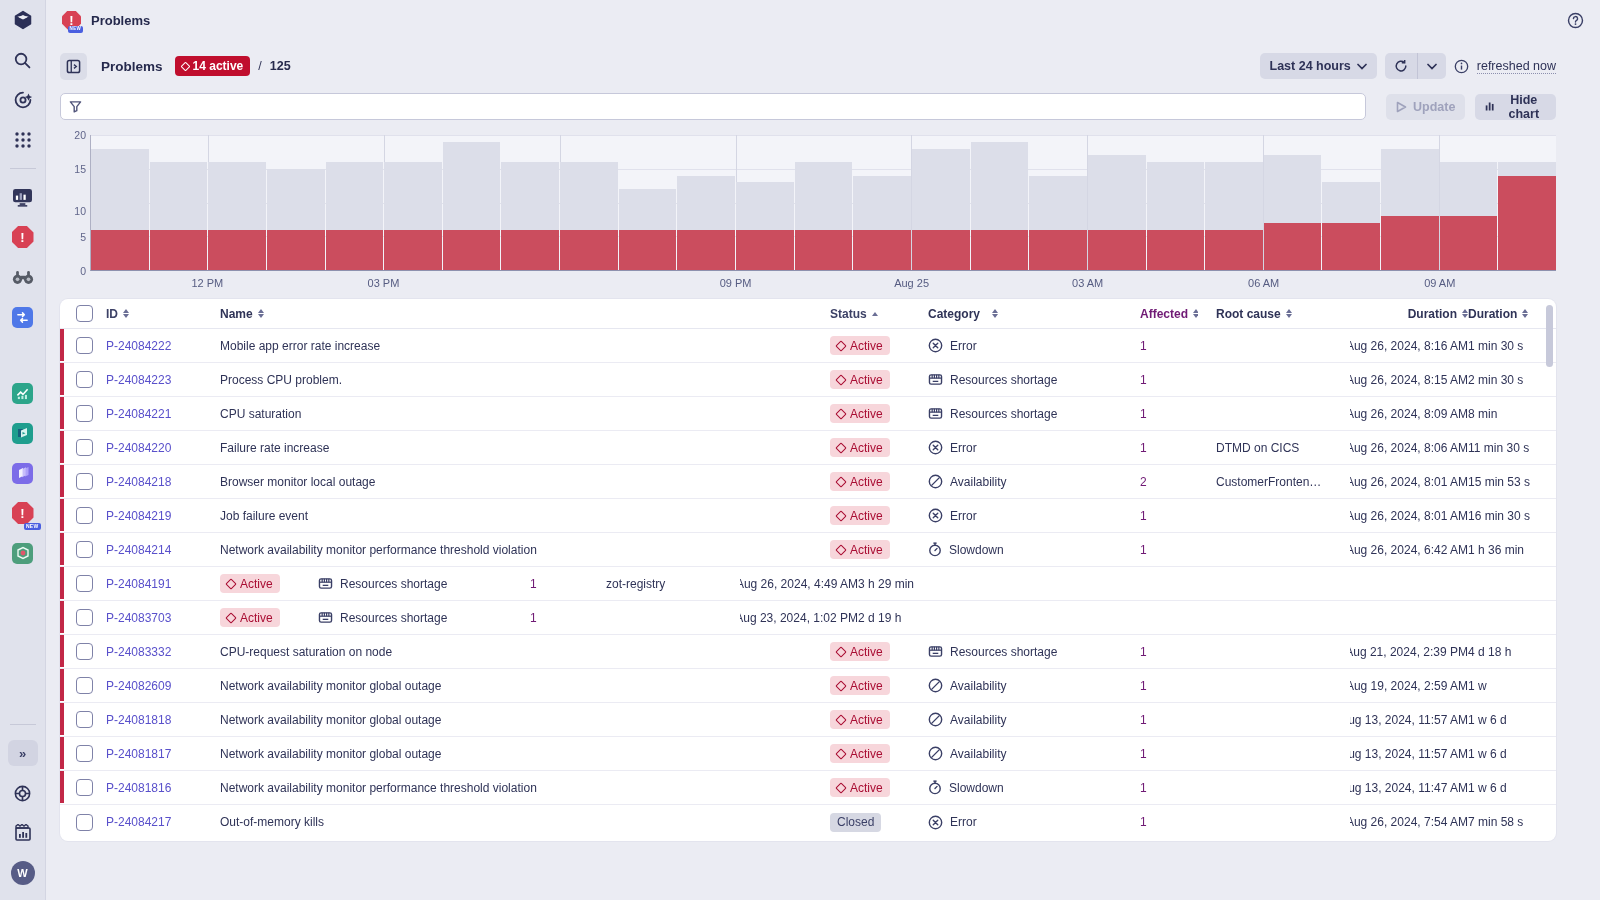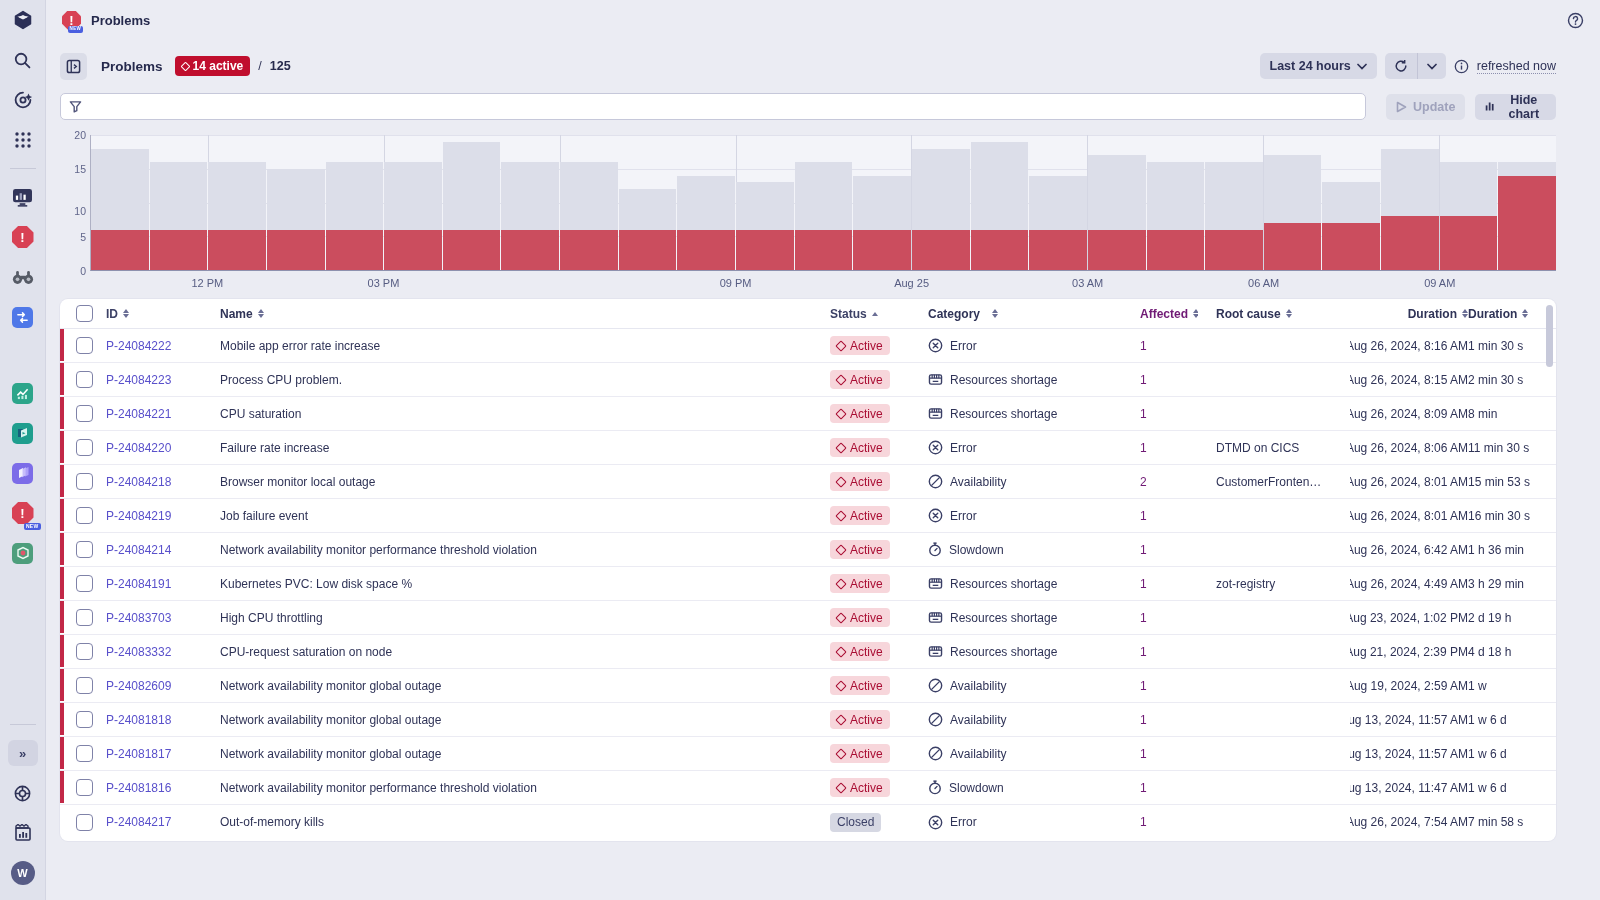--- a/index.html
+++ b/index.html
@@ -751,21 +751,20 @@
   </div>
 
   <div class="trow">
     <span class="stripe"></span>
     <div class="cell c-check">
             <span class="checkbox"></span>
           </div>
     <div class="cell c-id">
             <span class="idlink">P-24084191</span>
           </div>
-    <div class="cell c-name">Kubernetes PVC: Low disk space %</div>
     <div class="cell c-status">
             <span class="pill active">
               <span class="diamond"></span>
               <span>Active</span>
             </span>
           </div>
     <div class="cell c-cat">
             <span class="cat-ic">
               <svg class="ic" width="15" height="13" viewBox="0 0 16 14">
                 <rect x="1.5" y="2" width="13" height="10" rx="1.8" fill="none" stroke="#3a3f66" stroke-width="1.5"></rect>
@@ -783,21 +782,20 @@
   </div>
 
   <div class="trow">
     <span class="stripe"></span>
     <div class="cell c-check">
             <span class="checkbox"></span>
           </div>
     <div class="cell c-id">
             <span class="idlink">P-24083703</span>
           </div>
-    <div class="cell c-name">High CPU throttling</div>
     <div class="cell c-status">
             <span class="pill active">
               <span class="diamond"></span>
               <span>Active</span>
             </span>
           </div>
     <div class="cell c-cat">
             <span class="cat-ic">
               <svg class="ic" width="15" height="13" viewBox="0 0 16 14">
                 <rect x="1.5" y="2" width="13" height="10" rx="1.8" fill="none" stroke="#3a3f66" stroke-width="1.5"></rect>

